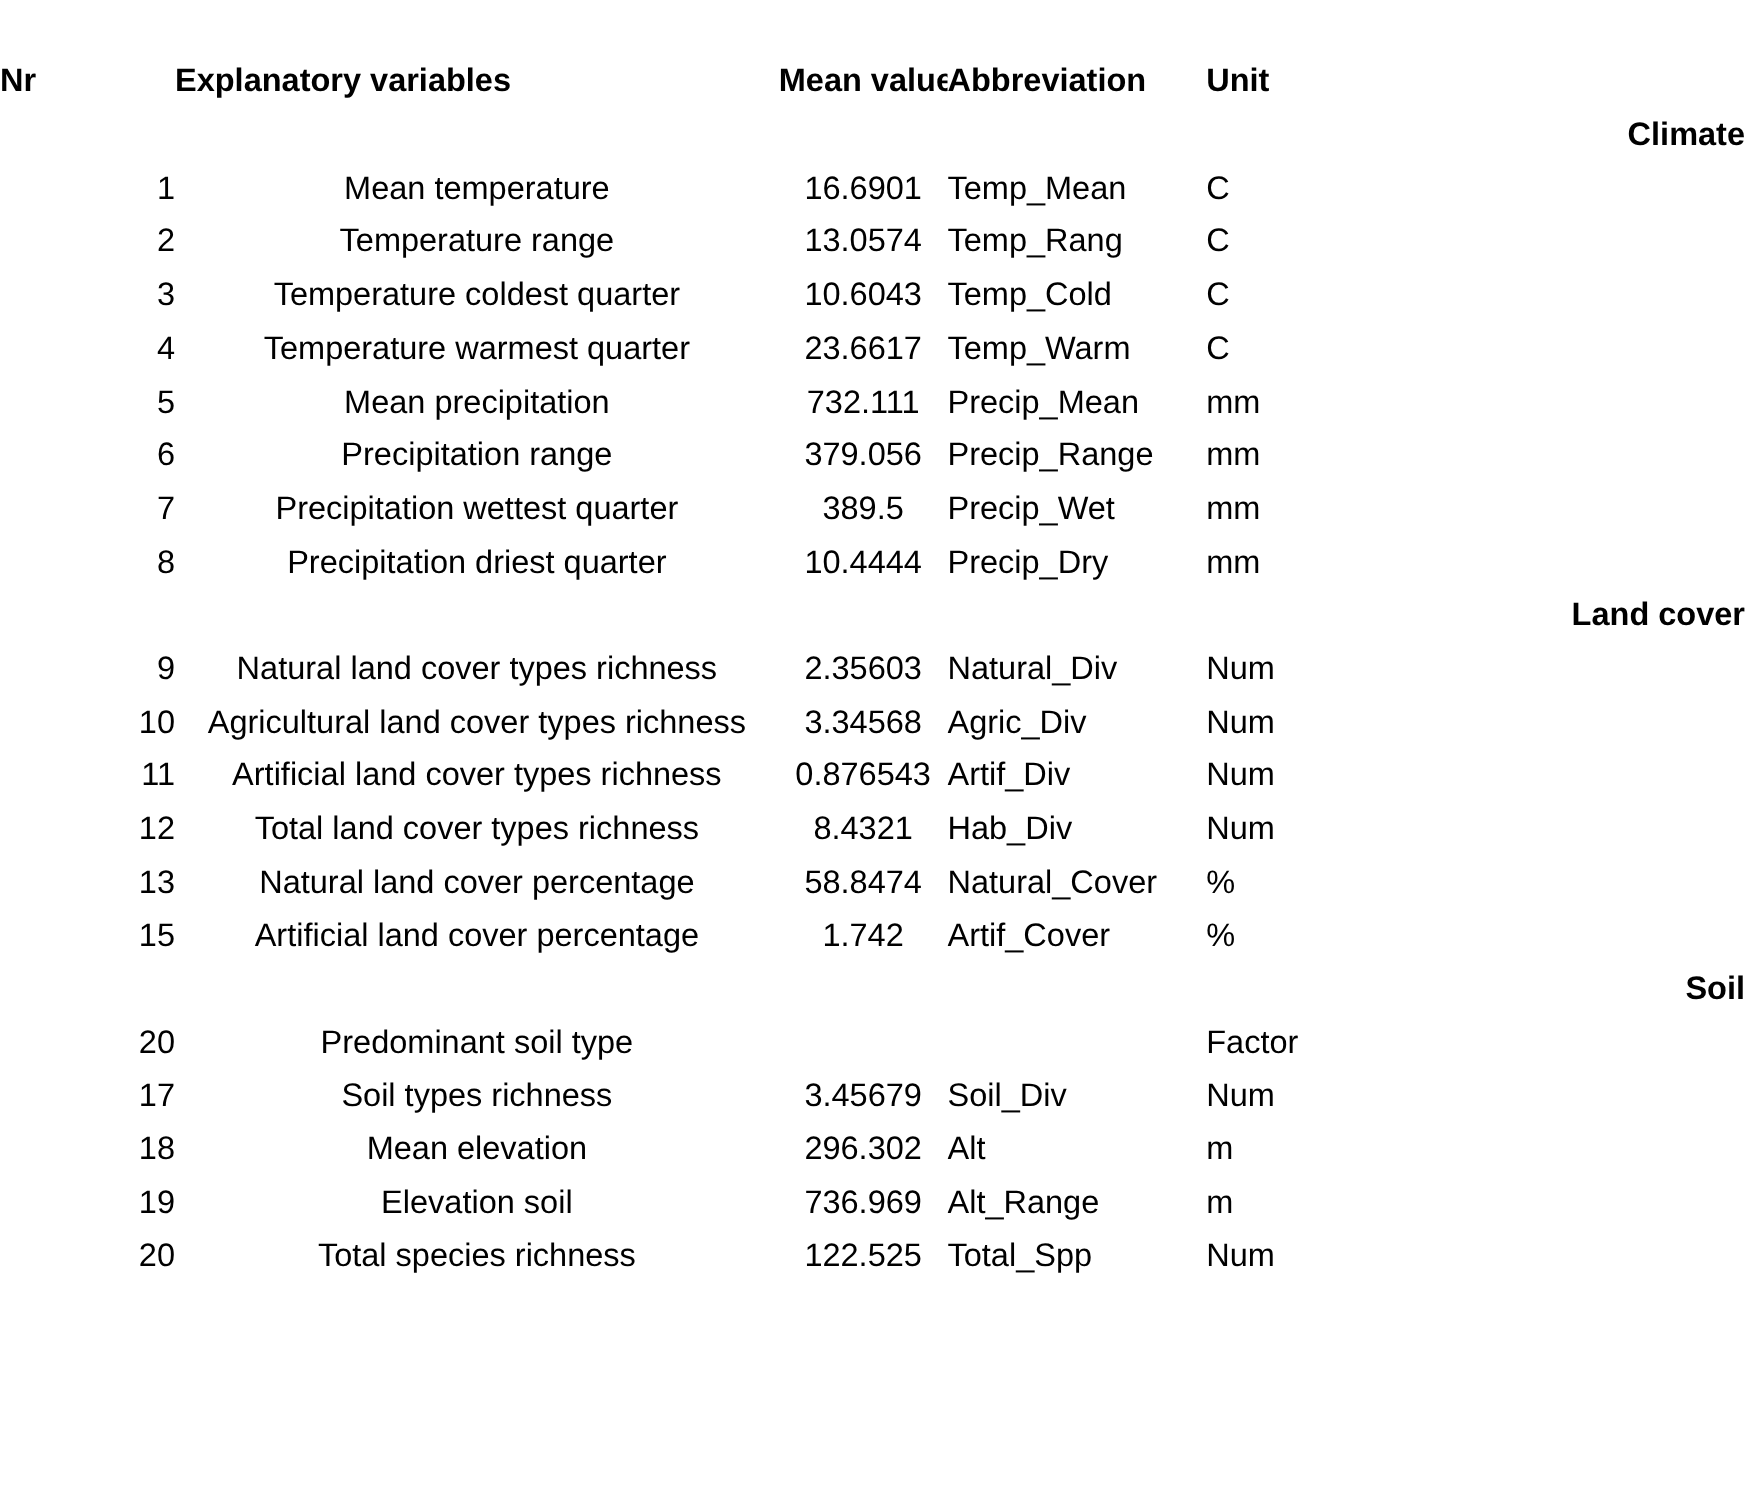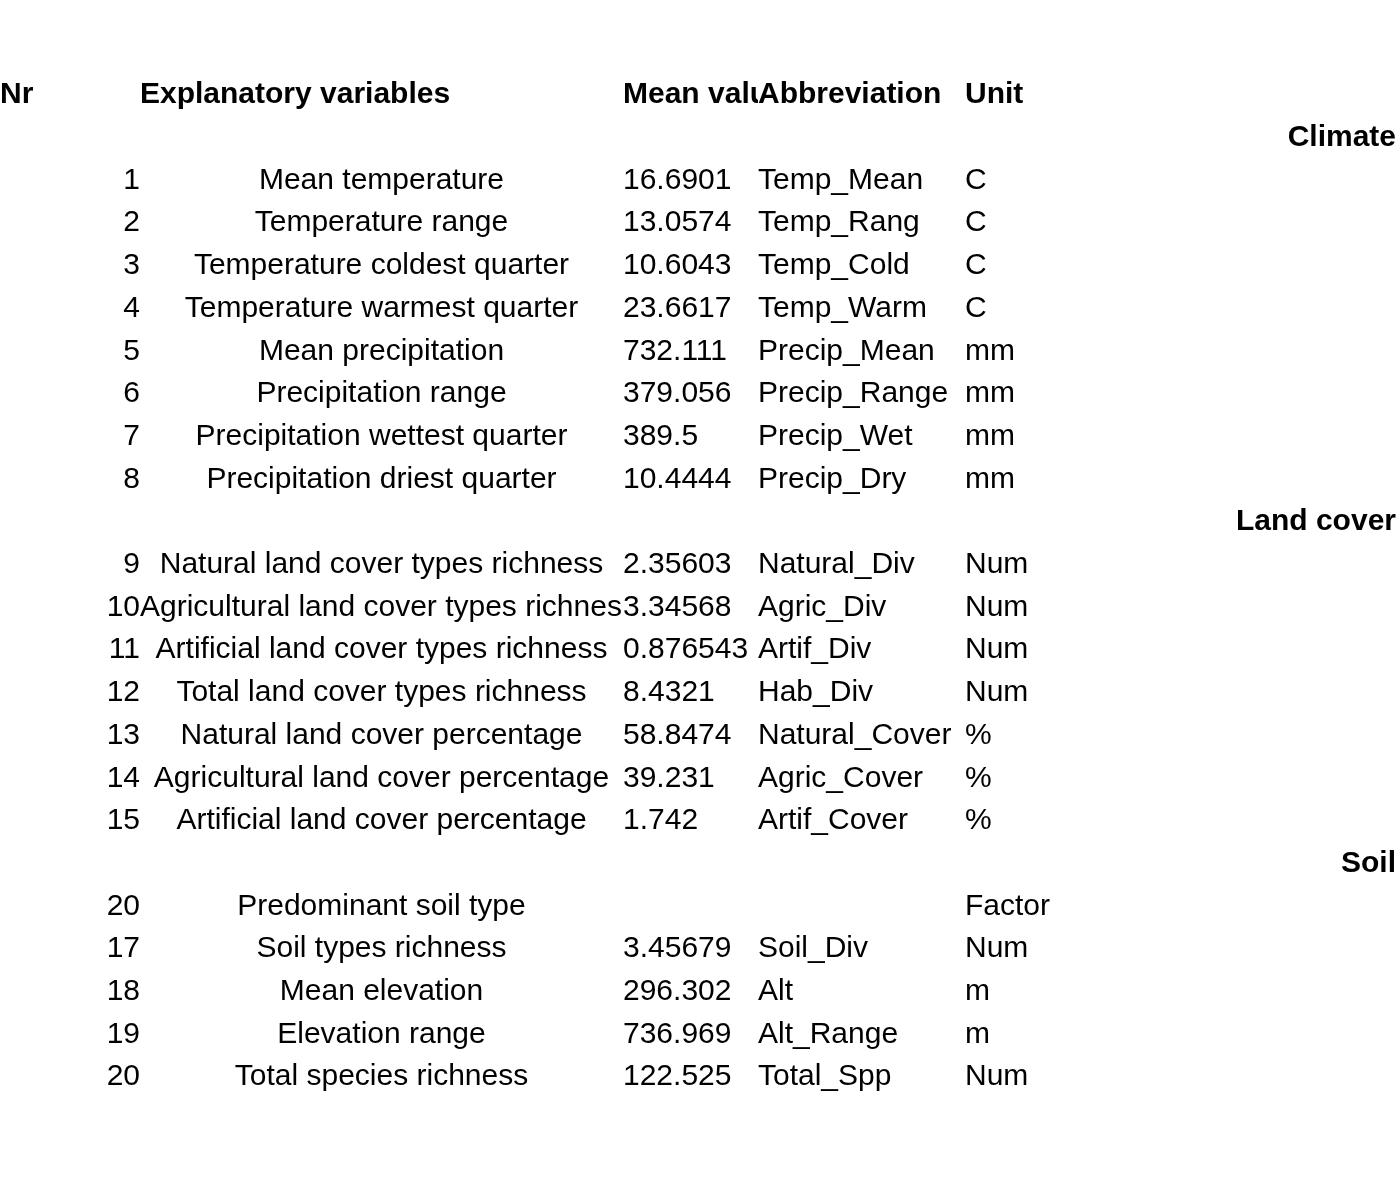--- a/index.html
+++ b/index.html
@@ -13,22 +13,21 @@
     position: relative;
     width: 1396px;
     height: 1191px;
     background: #ffffff;
     overflow: hidden;
   }
   table.vars {
     border-collapse: collapse;
     table-layout: fixed;
     width: 1396px;
-    font-size: 30px;
-    margin-top: 29px;
+    font-size: 26px;
   }
   table.vars th,
   table.vars td {
     padding: 0;
     margin: 0;
     vertical-align: bottom;
     line-height: 42.7px;
     overflow: hidden;
     white-space: nowrap;
   }
@@ -39,21 +38,21 @@
     height: 86px;
   }
   th.h-nr      { padding-left: 27px; }
   th.h-var     { padding-left: 30px; }
   th.h-mean    { padding-left: 20px; white-space: pre-line; }
   th.h-abbr    { padding-left: 32px; }
   th.h-unit    { padding-left: 32px; }
   
   td.c-nr   { text-align: right; font-weight: normal; }
   td.c-var  { padding-left: 30px; font-weight: normal; white-space: pre-line; text-align: center; }
-  td.c-mean { text-align: left; padding-right: 3px; font-weight: normal; }
+  td.c-mean { text-align: center; padding-right: 3px; font-weight: normal; }
   td.c-abbr { padding-left: 32px; font-weight: normal; }
   td.c-unit { padding-left: 32px; font-weight: normal; }
   td.c-section {
     padding-left: 30px;
     font-weight: bold;
     white-space: nowrap;
     text-align: right;
   }
 </style>
 </head>
@@ -173,27 +172,20 @@
           <td class="c-unit">Num</td>
         </tr>
         <tr>
           <td class="c-nr">13</td>
           <td class="c-var">Natural land cover percentage</td>
           <td class="c-mean">58.8474</td>
           <td class="c-abbr">Natural_Cover</td>
           <td class="c-unit">%</td>
         </tr>
         <tr>
-          <td class="c-nr">14</td>
-          <td class="c-var">Agricultural land cover percentage</td>
-          <td class="c-mean">39.231</td>
-          <td class="c-abbr">Agric_Cover</td>
-          <td class="c-unit">%</td>
-        </tr>
-        <tr>
           <td class="c-nr">15</td>
           <td class="c-var">Artificial land cover percentage</td>
           <td class="c-mean">1.742</td>
           <td class="c-abbr">Artif_Cover</td>
           <td class="c-unit">%</td>
         </tr>
         <tr>
           <td class="c-nr"></td>
           <td class="c-section" colspan="4">Soil</td>
         </tr>
@@ -213,21 +205,21 @@
         </tr>
         <tr>
           <td class="c-nr">18</td>
           <td class="c-var">Mean elevation</td>
           <td class="c-mean">296.302</td>
           <td class="c-abbr">Alt</td>
           <td class="c-unit">m</td>
         </tr>
         <tr>
           <td class="c-nr">19</td>
-          <td class="c-var">Elevation range</td>
+          <td class="c-var">Elevation soil</td>
           <td class="c-mean">736.969</td>
           <td class="c-abbr">Alt_Range</td>
           <td class="c-unit">m</td>
         </tr>
         <tr>
           <td class="c-nr">20</td>
           <td class="c-var">Total species richness</td>
           <td class="c-mean">122.525</td>
           <td class="c-abbr">Total_Spp</td>
           <td class="c-unit">Num</td>

